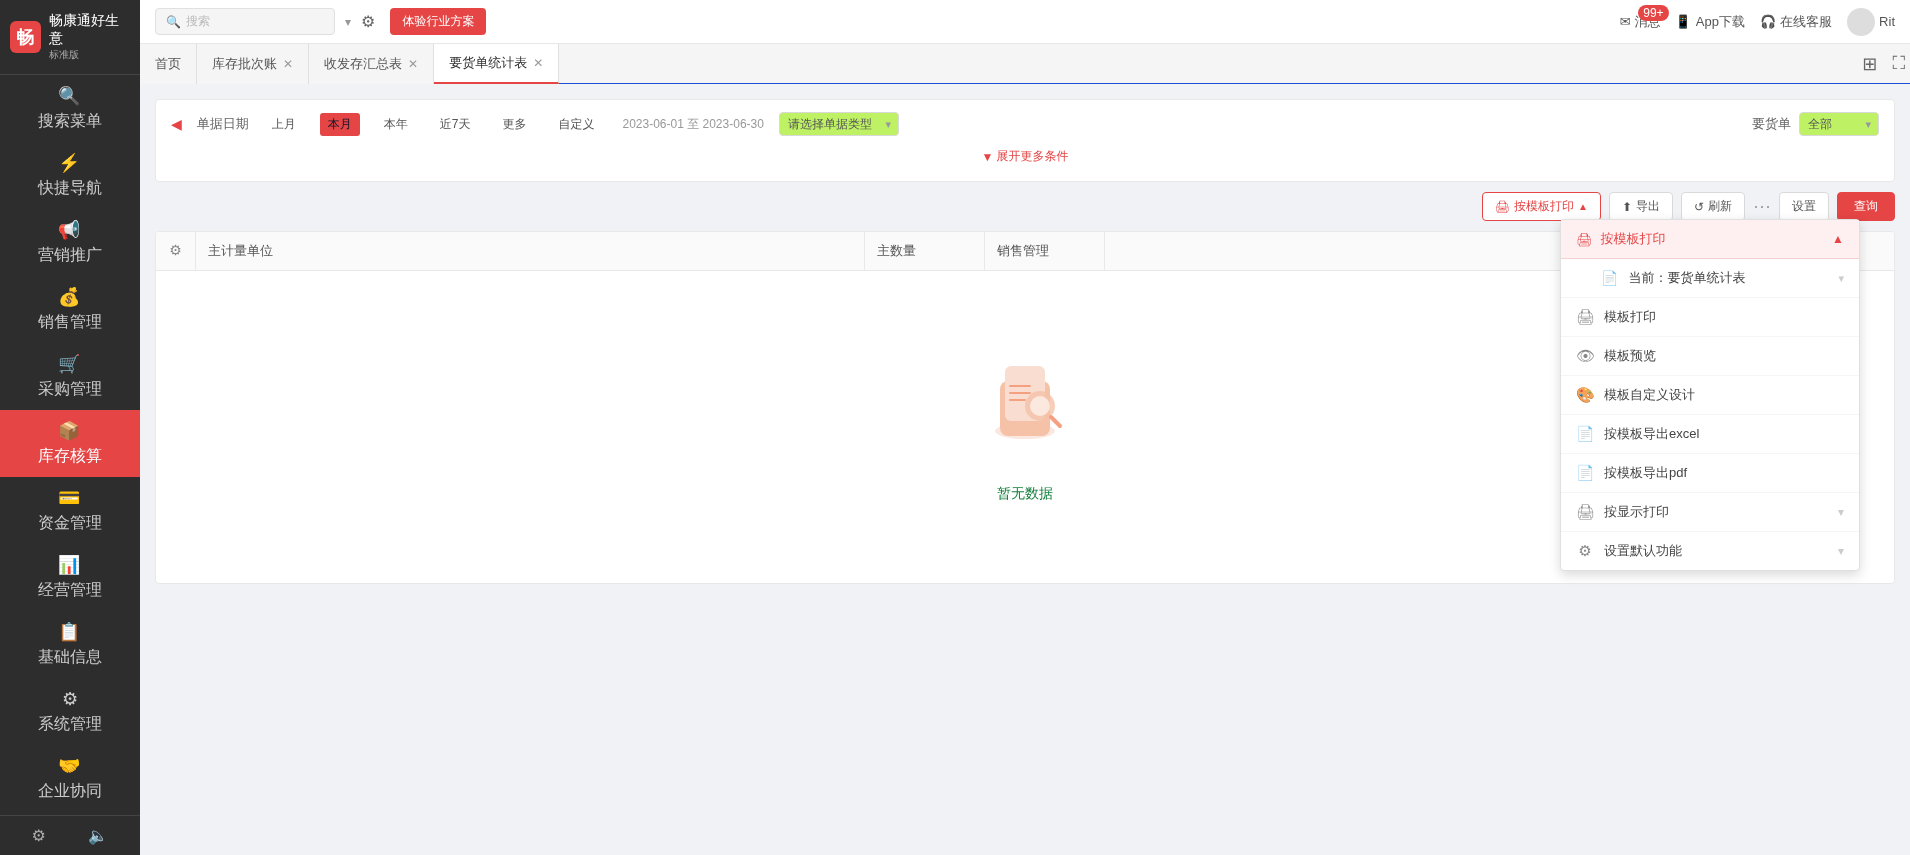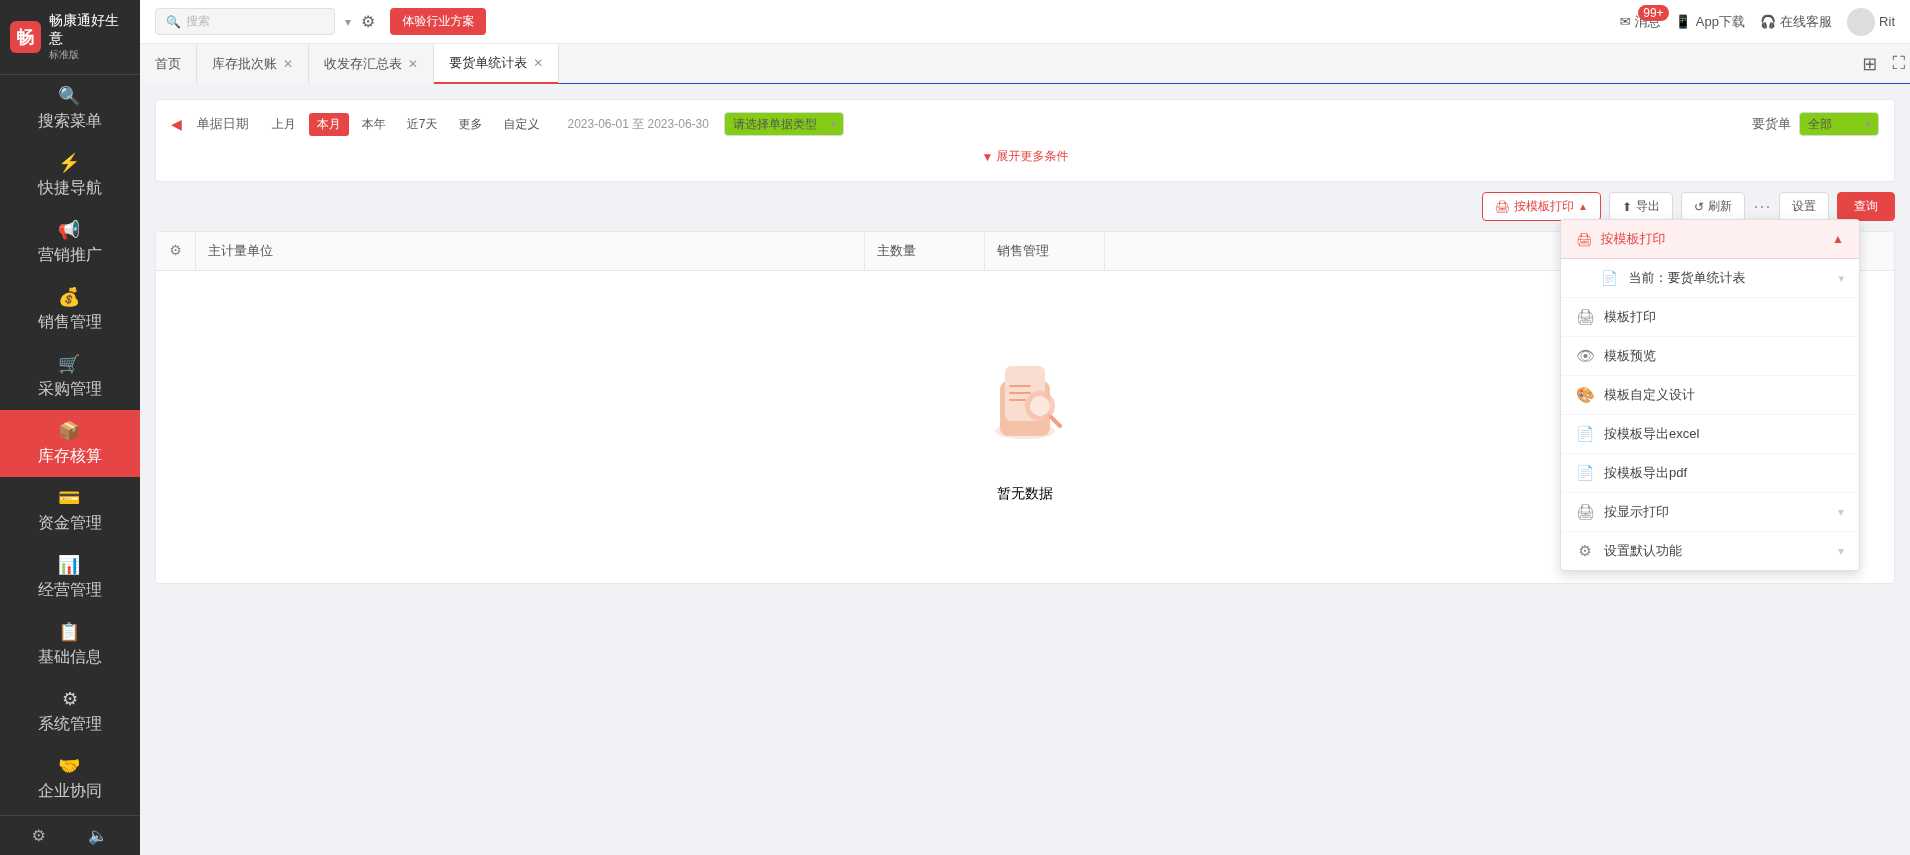--- a/index.html
+++ b/index.html
@@ -44,45 +44,45 @@
     
     .page-content { flex: 1; overflow: auto; padding: 15px; position: relative; }
 
     
     .page-title { font-size: 18px; font-weight: bold; color: #333; margin-bottom: 15px; }
 
     
     .filter-bar { background: white; border-radius: 4px; padding: 12px 15px; margin-bottom: 10px; border: 1px solid #e8e8e8; }
     .filter-row { display: flex; align-items: center; gap: 15px; flex-wrap: wrap; }
     .filter-label { color: #666; font-size: 13px; white-space: nowrap; }
-    .date-tabs { display: flex; align-items: center; gap: 5px; }
+    .date-tabs { display: flex; align-items: center; gap: 16px; }
     .date-tab { padding: 3px 8px; font-size: 12px; color: #555; cursor: pointer; border-radius: 3px; }
-    .date-tab.active { background: #e54545; color: #ffffff; border-radius: 3px; }
+    .date-tab.active { background: #e54545; color: #0f172a; border-radius: 3px; }
     .date-range-text { font-size: 12px; color: #999; margin-left: 5px; }
-    .filter-select { border: 1px solid #d9d9d9; border-radius: 4px; padding: 4px 25px 4px 8px; font-size: 12px; color: #555; background: #84cc16; appearance: none; position: relative; min-width: 120px; cursor: pointer; }
+    .filter-select { border: 1px solid #d9d9d9; border-radius: 4px; padding: 4px 25px 4px 8px; font-size: 12px; color: #555; background: #bef264; appearance: none; position: relative; min-width: 120px; cursor: pointer; }
     .select-wrapper { position: relative; display: inline-block; }
     .select-wrapper::after { content: '▾'; position: absolute; right: 8px; top: 50%; transform: translateY(-50%); color: #999; pointer-events: none; font-size: 11px; }
     .expand-more-btn { color: #e54545; font-size: 12px; cursor: pointer; border: none; background: none; display: flex; align-items: center; gap: 3px; padding: 4px 8px; }
 
     
     .toolbar { display: flex; align-items: center; justify-content: flex-end; gap: 8px; margin-bottom: 10px; }
     .toolbar-btn { border: 1px solid #d9d9d9; background: white; border-radius: 4px; padding: 5px 12px; font-size: 12px; cursor: pointer; display: flex; align-items: center; gap: 4px; color: #555; }
     .toolbar-more { color: #999; font-size: 18px; cursor: pointer; }
 
     
     .table-wrapper { background: white; border-radius: 4px; border: 1px solid #e8e8e8; overflow: hidden; }
     .table-header { display: grid; grid-template-columns: 40px 1fr 120px 120px 120px 1fr; background: #fafafa; border-bottom: 1px solid #e8e8e8; }
     .th { padding: 10px 12px; font-size: 13px; color: #555; font-weight: 500; border-right: 1px solid #e8e8e8; }
     .th:last-child { border-right: none; }
     .th-gear { font-size: 14px; color: #888; cursor: pointer; text-align: center; }
 
     
     .empty-state { display: flex; flex-direction: column; align-items: center; justify-content: center; padding: 80px 0; }
     .empty-icon { font-size: 80px; margin-bottom: 15px; }
-    .empty-text { color: #000000; font-size: 14px; }
+    .empty-text { color: #15803d; font-size: 14px; }
 
     
     .dropdown-menu { position: absolute; top: 135px; right: 50px; background: white; border: 1px solid #e0e0e0; border-radius: 4px; box-shadow: 0 4px 12px rgba(0,0,0,0.15); z-index: 1000; width: 300px; }
     .dropdown-header { display: flex; align-items: center; justify-content: space-between; padding: 10px 15px; background: #fef0f0; border-bottom: 1px solid #f5d0d0; cursor: pointer; }
     .dropdown-header-left { display: flex; align-items: center; gap: 8px; color: #e54545; font-size: 13px; font-weight: 500; }
     .dropdown-header-right { display: flex; align-items: center; gap: 5px; }
     .dropdown-item { display: flex; align-items: center; gap: 10px; padding: 10px 15px; cursor: pointer; color: #444; font-size: 13px; border-bottom: 1px solid #f5f5f5; }
     .dropdown-item:last-child { border-bottom: none; }
     .dropdown-item-icon { font-size: 15px; color: #888; width: 18px; text-align: center; }
     .dropdown-item-label { flex: 1; }

